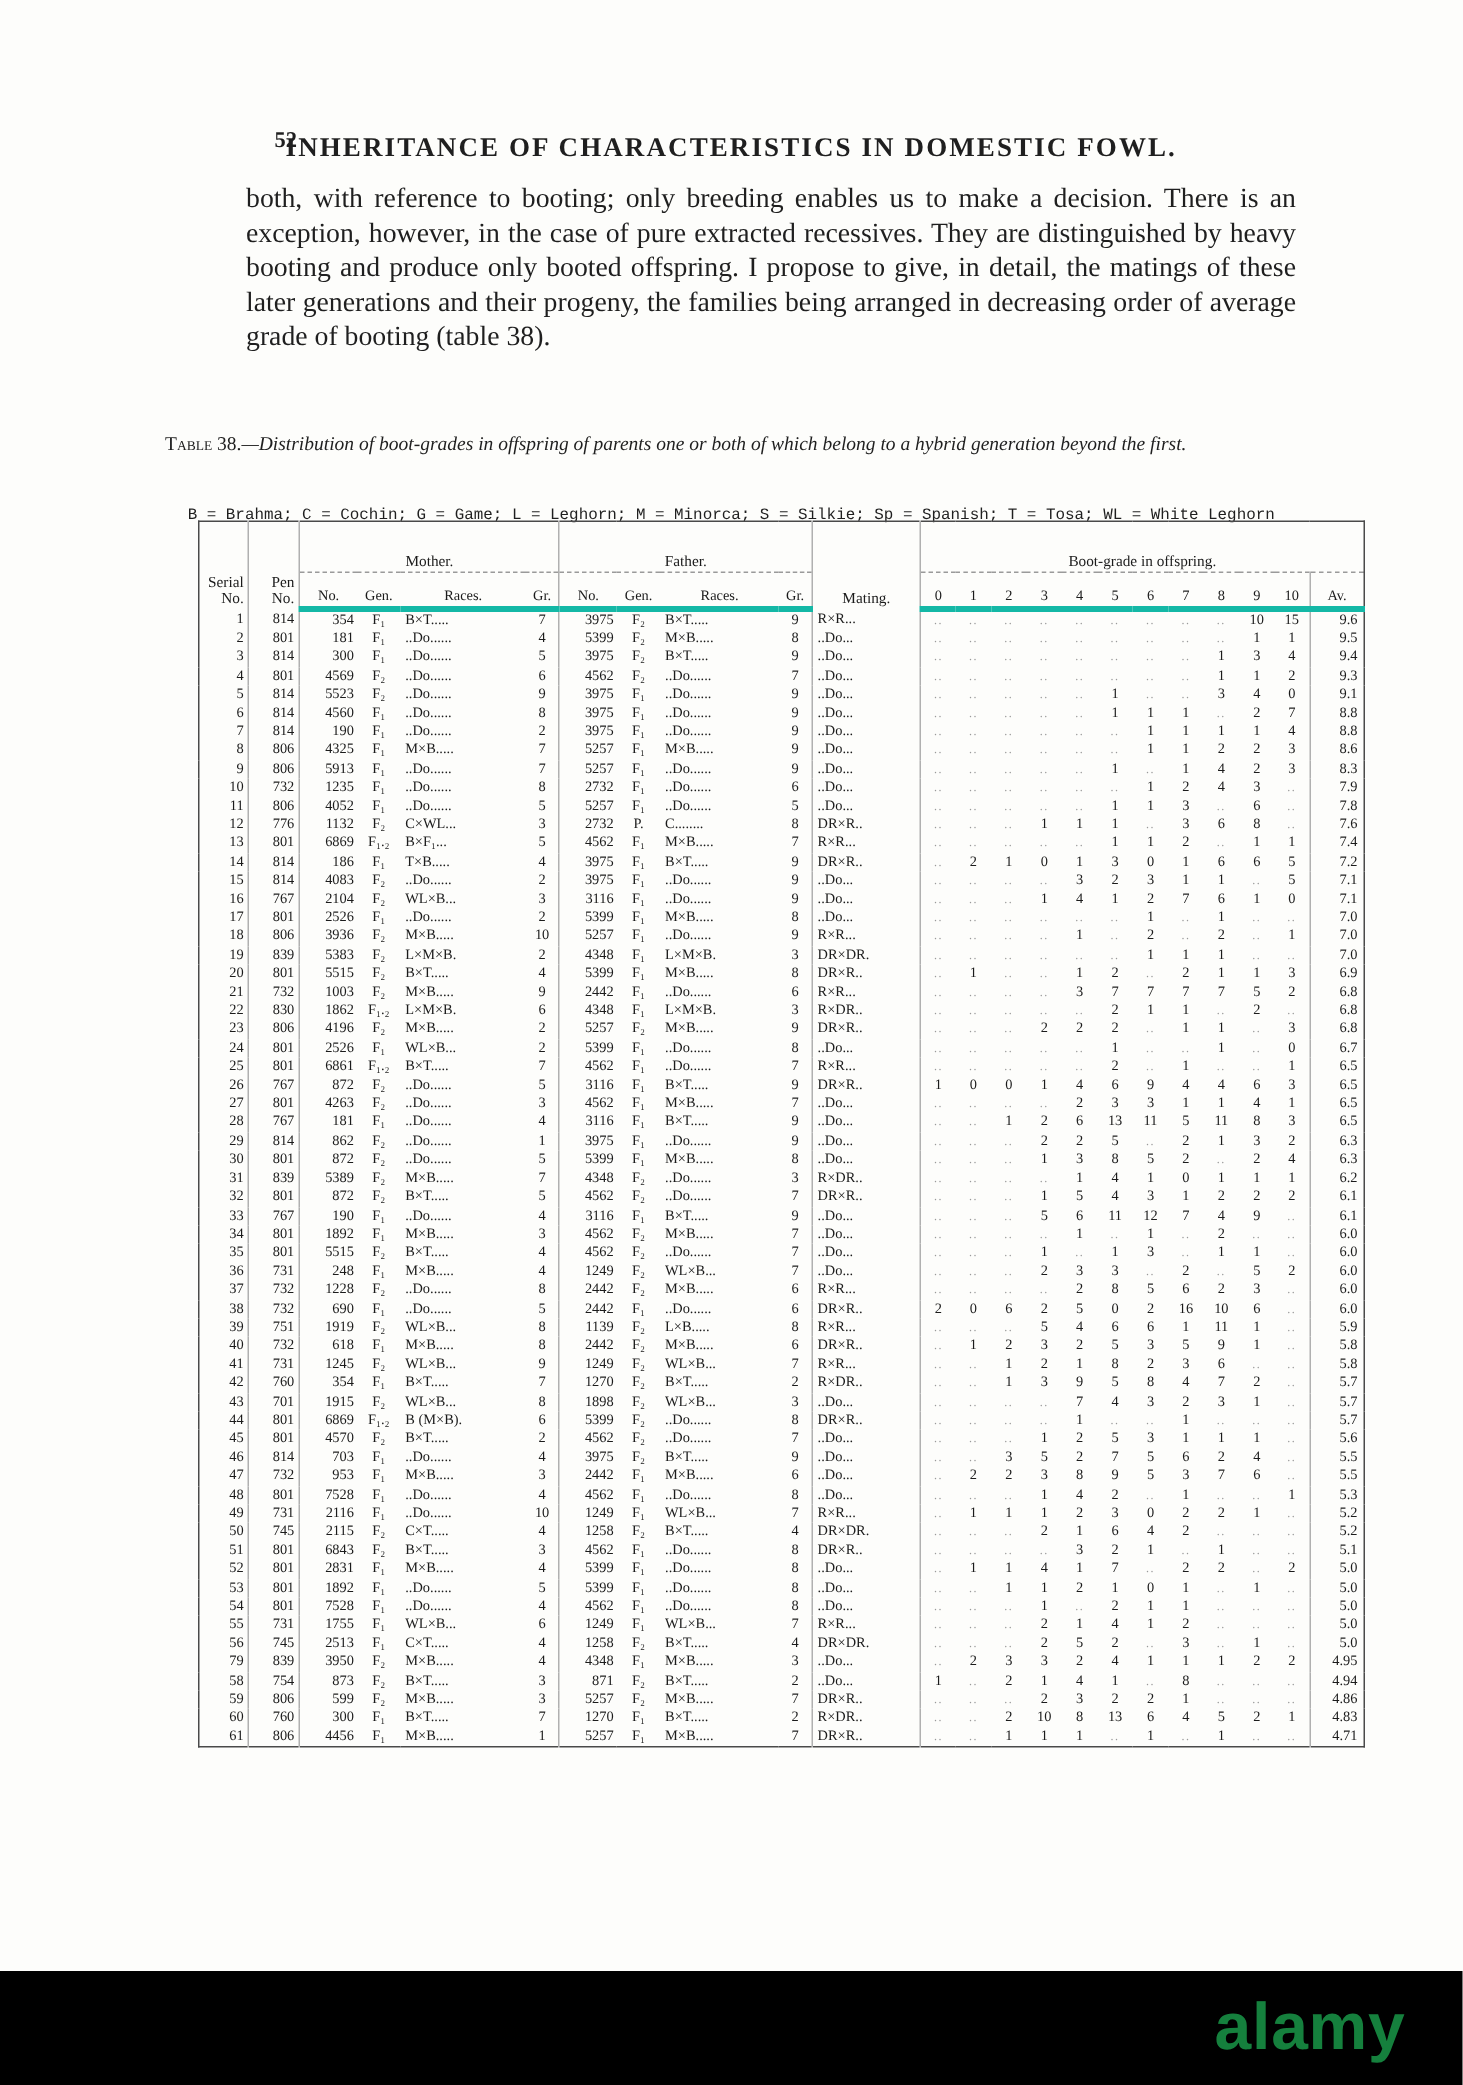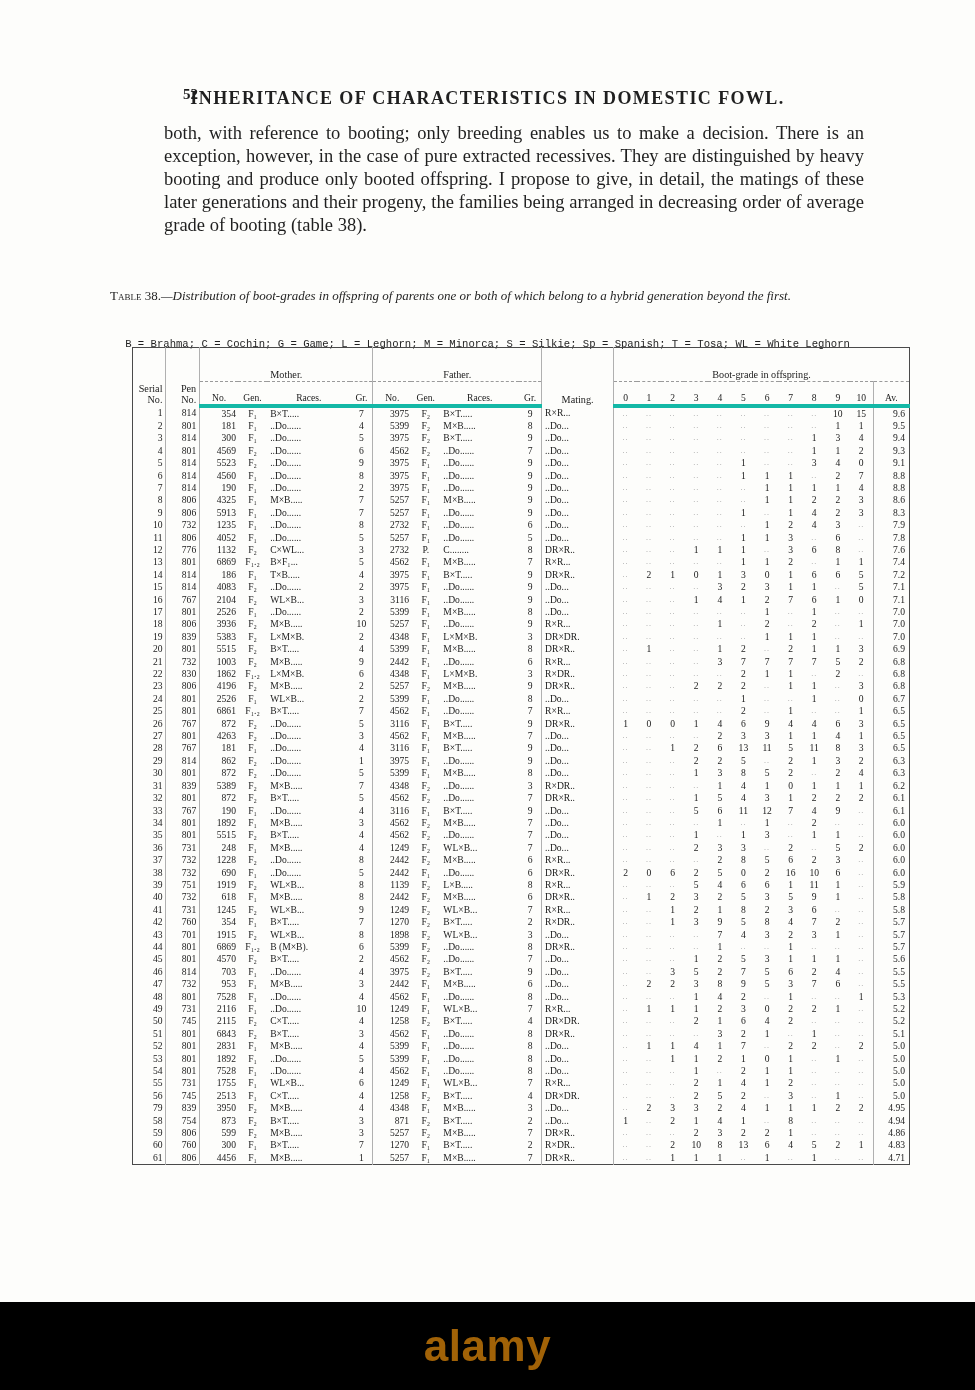--- a/index.html
+++ b/index.html
@@ -46,23 +46,23 @@
   .col-7 { width:26px; text-align:center; }
   .col-8 { width:70px; text-align:left; padding-left:3px; }
   .col-9 { width:20px; text-align:center; }
   .col-10 { width:64px; text-align:left; padding-left:3px; border-left:1px solid #b0b0b0; }
   .col-11,.col-12,.col-13,.col-14,.col-15,.col-16,.col-17,.col-18,.col-19,.col-20,.col-21
     { width:21px; text-align:center; }
   .col-11 { border-left:1px solid #b0b0b0; }
   .col-22 { width:32px; text-align:right; padding-right:4px; border-left:1px solid #b0b0b0; }
   .dim { color:#9a9a9a; font-size:8px; letter-spacing:1px; }
   
-  .wmbar { position:absolute; left:0; bottom:0; width:975px; height:88px; background:#000;
-    display:flex; justify-content:center; align-items:center; padding:0 38px;
-    font-family:"Liberation Sans", sans-serif; color:#a16207; }
+  .wmbar { position:absolute; left:0; bottom:0; width:975px; height:76px; background:#000;
+    display:flex; justify-content:flex-end; align-items:center; padding:0 38px;
+    font-family:"Liberation Sans", sans-serif; color:#15803d; }
   .wmbrand { font-size:44px; font-weight:bold; letter-spacing:0.5px; }
   .wmright { text-align:right; font-size:15px; line-height:1.5; }
 </style>
 </head>
 <body>
 
 <div class="runhead">
   <span class="num">52</span>
   <span class="rtitle">INHERITANCE OF CHARACTERISTICS IN DOMESTIC FOWL.</span>
 </div>

